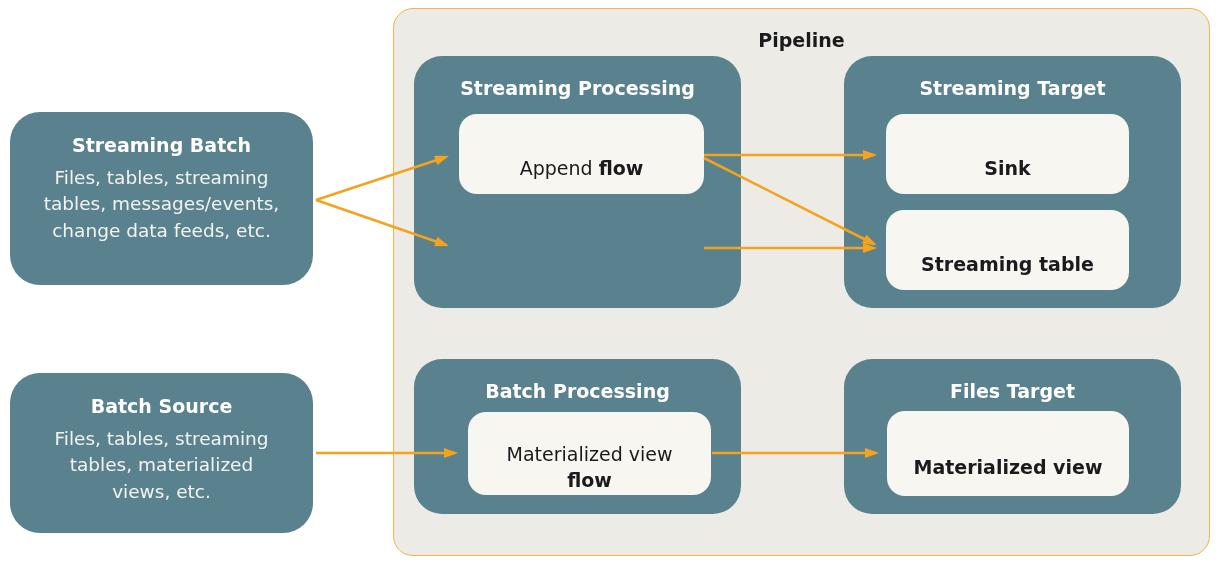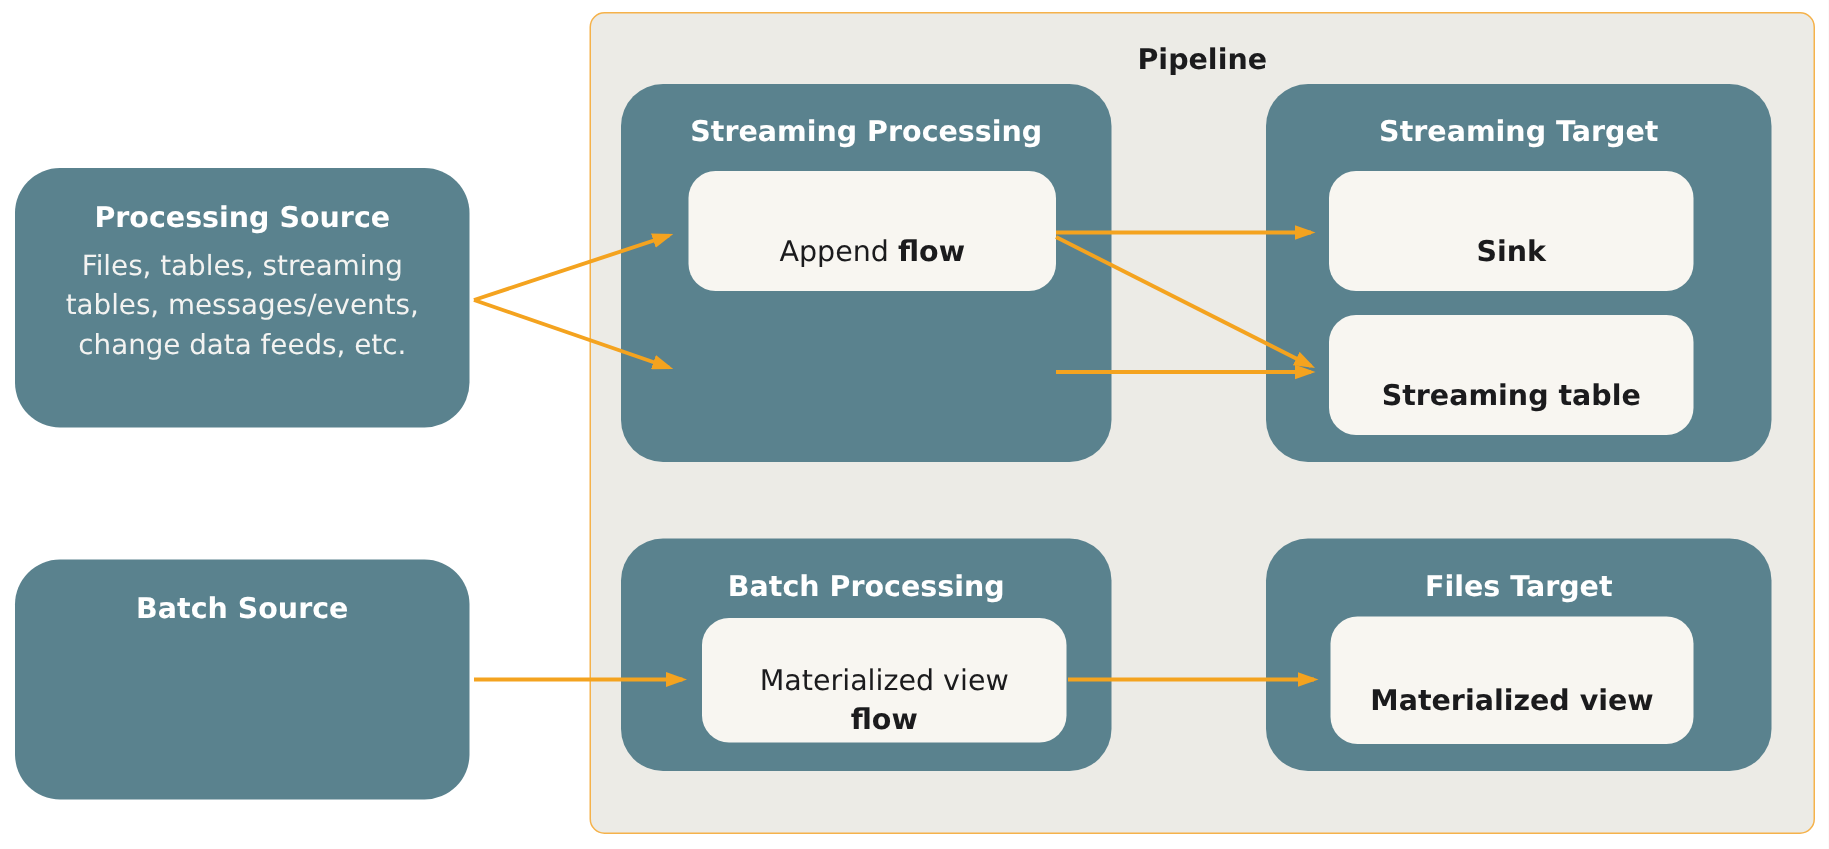--- a/index.html
+++ b/index.html
@@ -11,21 +11,21 @@
   .source-box{
     position:absolute;background:var(--teal,#5A828E);border-radius:30px;
     color:#fff;text-align:center;box-sizing:border-box;
   }
   .source-title{font-weight:bold;font-size:19px;margin-top:22px;color:#fff;}
   .source-body{font-size:18.5px;line-height:1.42;margin-top:9px;padding:0 16px;color:#F3F3F1;}
   
   .pipeline{
     position:absolute;left:393px;top:8px;width:817px;height:548px;
     background:var(--pipeline_bg,#ECEBE6);border:1.5px solid var(--pipeline_border,#F5B24B);
-    border-radius:10px;box-sizing:border-box;
+    border-radius:20px;box-sizing:border-box;
   }
   .pipeline-title{
     position:absolute;left:0;right:0;top:20px;text-align:center;
     font-weight:bold;font-size:19px;color:var(--title_dark,#1B1B1D);
   }
   
   .group{
     position:absolute;background:var(--teal,#5A828E);border-radius:28px;box-sizing:border-box;
   }
   .group-title{
@@ -45,26 +45,27 @@
   .edges{position:absolute;left:0;top:0;width:1219px;height:566px;pointer-events:none;z-index:5;}
   .edge{stroke:var(--arrow,#F4A31F);stroke-width:2.6;fill:none;}
   .arrowhead-shape{fill:var(--arrow,#F4A31F);}
 </style>
 </head>
 <body>
 
 <div class="canvas">
 
   <div class="source-box" style="left:10px;top:112px;width:303px;height:173px;">
-    <div class="source-title">Processing Source</div>
+    <div class="source-title">Streaming Batch</div>
     <div class="source-body">Files, tables, streaming tables, messages/events, change data feeds, etc.</div>
   </div>
 
   <div class="source-box" style="left:10px;top:373px;width:303px;height:160px;">
     <div class="source-title">Batch Source</div>
+    <div class="source-body" style="padding:0 30px;">Files, tables, streaming tables, materialized views, etc.</div>
   </div>
 
   <div class="pipeline">
     <div class="pipeline-title">Pipeline</div>
 
     <div class="group" style="left:20px;top:47px;width:327px;height:252px;padding-left:20px;">
       <div class="group-title">Streaming Processing</div>
       <div class="node" style="left:45px;top:58px;width:245px;height:80px;">
         <div class="node-label"><span>Append </span><span class="b">flow</span></div>
       </div>

